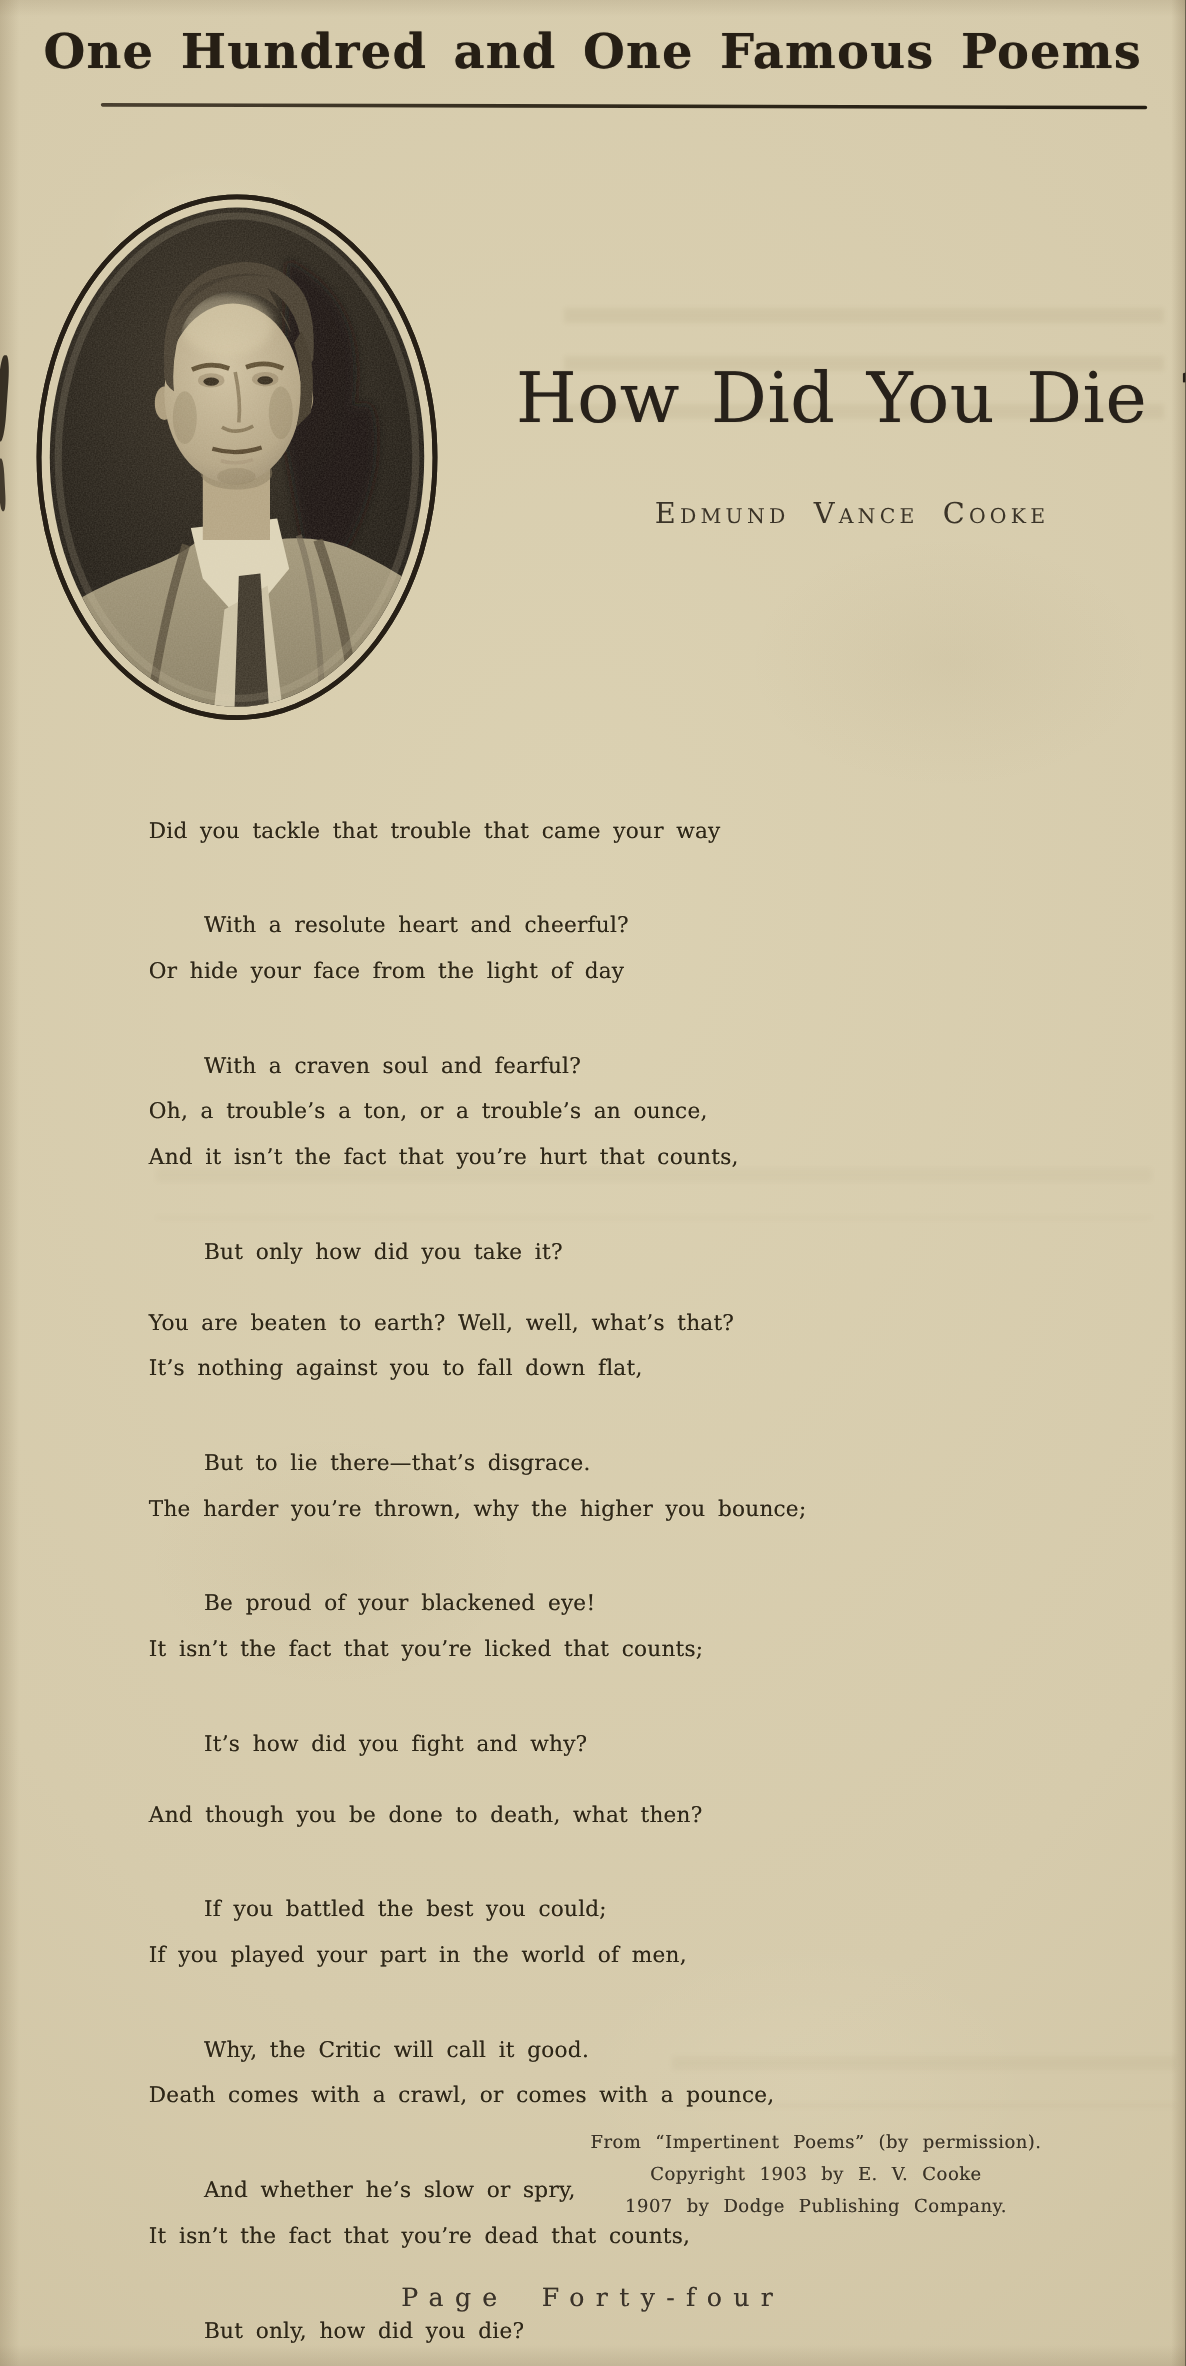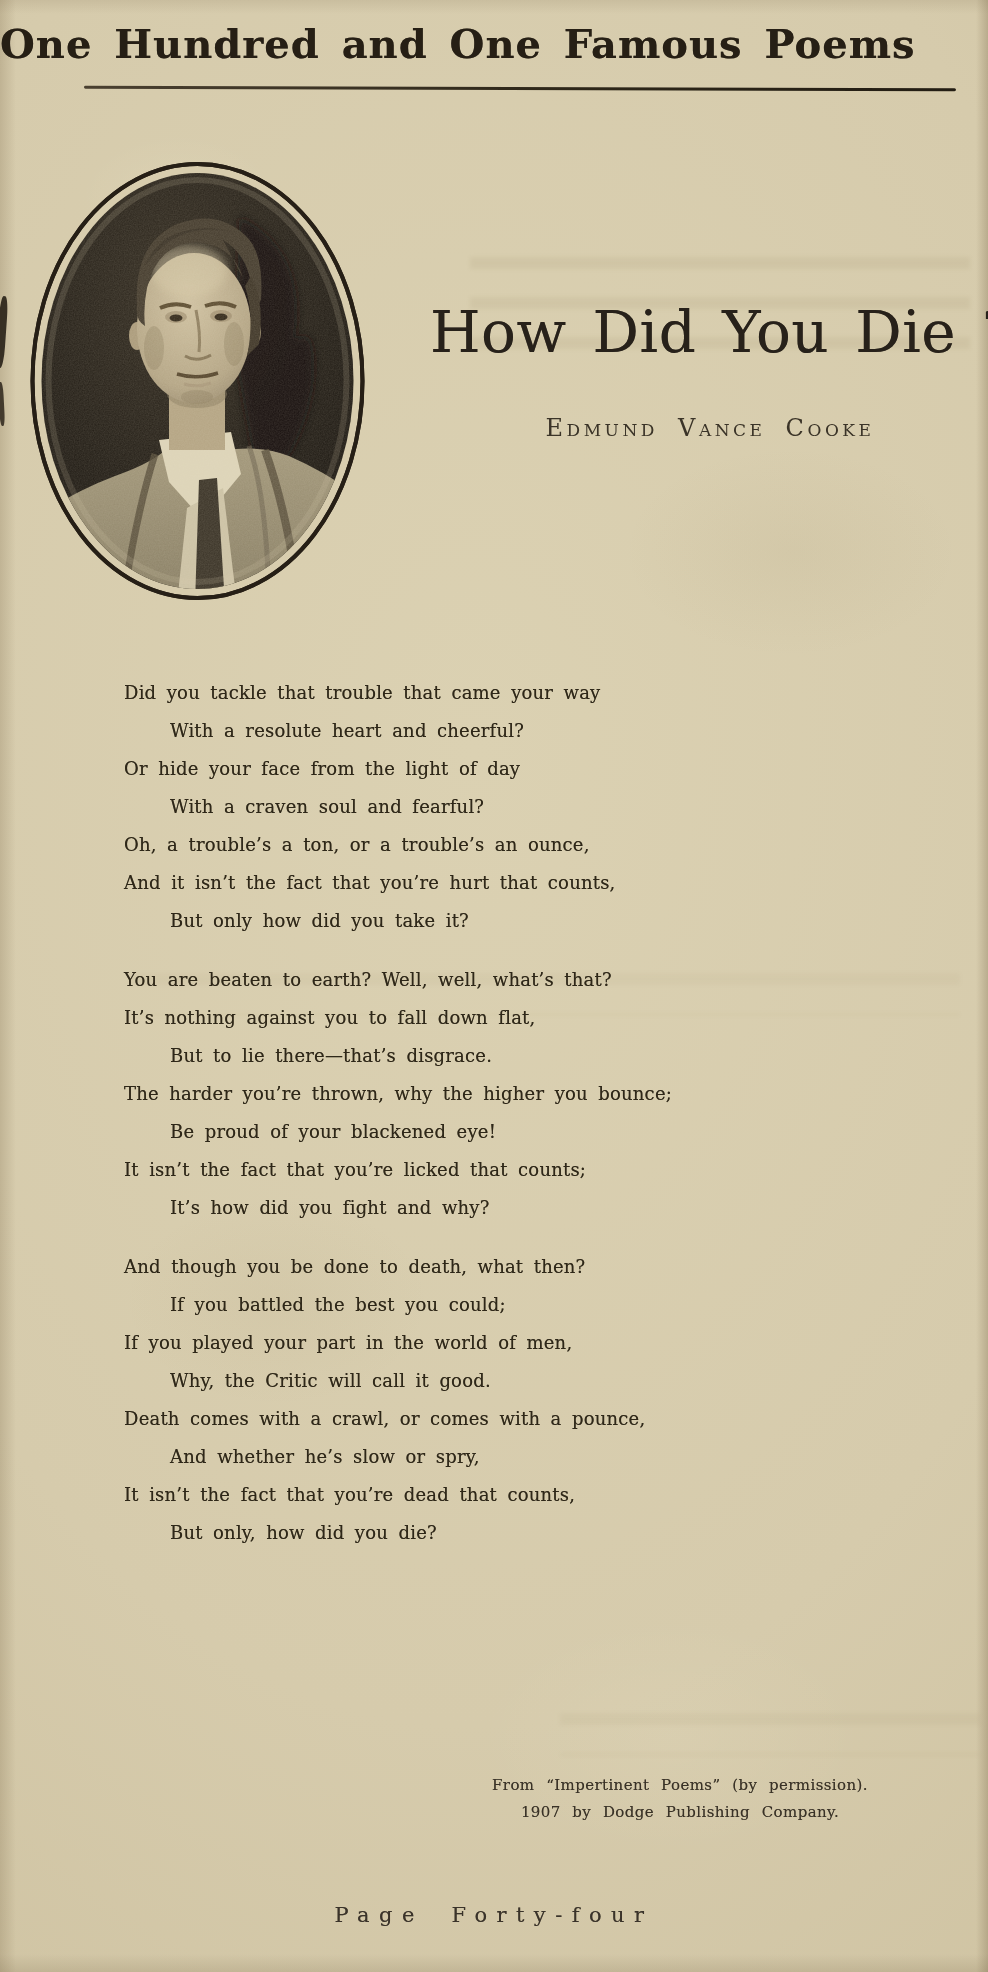--- a/index.html
+++ b/index.html
@@ -12,21 +12,21 @@
       linear-gradient(0deg, rgba(118,100,70,.18), rgba(118,100,70,0) 18px),
       linear-gradient(180deg, rgba(118,100,70,.14), rgba(118,100,70,0) 14px),
       radial-gradient(120% 90% at 48% 38%, #dbd1b2 0%, #d6cbac 55%, #cfc3a2 88%, #c6b996 100%);
   }
   .mottle{position:absolute;inset:0;pointer-events:none;background:
       radial-gradient(140px 90px at 18% 10%, rgba(255,250,228,.10), transparent 70%),
       radial-gradient(240px 150px at 80% 28%, rgba(128,108,68,.06), transparent 70%),
       radial-gradient(220px 150px at 28% 66%, rgba(128,108,68,.05), transparent 70%),
       radial-gradient(280px 170px at 68% 88%, rgba(255,250,228,.08), transparent 70%);}
   .header-title{
-    position:absolute;top:20px;left:0;width:100%;
+    position:absolute;top:20px;left:0;width:100%;text-align:center;
     font-size:40px;font-weight:bold;color:#261f15;letter-spacing:1px;word-spacing:7px;
     text-shadow:0 0 .6px rgba(38,31,21,.65);
   }
   .header-rule{
     position:absolute;left:84px;top:87px;width:872px;height:3px;border-radius:2px;
     background:linear-gradient(90deg,#4a4030,#2e2719 55%,#231d13);
     transform:rotate(0.15deg);
   }
   .poem-title{
     position:absolute;left:430px;top:298px;width:560px;margin:0;text-align:center;
@@ -38,21 +38,21 @@
     font-variant:small-caps;font-size:24px;letter-spacing:3.5px;word-spacing:9px;color:#3b3428;
   }
   .portrait{position:absolute;left:27px;top:158px;width:341px;height:446px;margin:0;}
   .poem{position:absolute;left:124px;top:674px;}
   .stanza{margin:0 0 21px 0;}
   .line{
     height:38px;line-height:38px;font-size:18px;white-space:nowrap;
     color:#2e2718;word-spacing:4.5px;letter-spacing:.2px;
     text-shadow:0 0 .5px rgba(42,34,22,.55);
   }
-  .line.indent{padding-left:46px;}
+  .line.indent{padding-left:46px;margin-top:41px;}
   .attribution{
     position:absolute;left:390px;top:1772px;width:580px;text-align:center;
     font-size:15px;line-height:26.5px;color:#393227;word-spacing:6.5px;letter-spacing:.4px;
     text-shadow:0 0 .4px rgba(48,40,28,.5);
   }
   .footer{
     position:absolute;left:30px;top:1903px;width:928px;text-align:center;
     font-size:21px;letter-spacing:.45em;word-spacing:.55em;color:#3a332a;
     text-shadow:0 0 .4px rgba(48,40,28,.5);
   }
@@ -182,18 +182,19 @@
         <div class="line indent">Why, the Critic will call it good.</div>
         <div class="line">Death comes with a crawl, or comes with a pounce,</div>
         <div class="line indent">And whether he’s slow or spry,</div>
         <div class="line">It isn’t the fact that you’re dead that counts,</div>
         <div class="line indent">But only, how did you die?</div>
       </div>
     </div>
 
   <div class="attribution">
       <div class="attr-line">From “Impertinent Poems” (by permission).</div>
+      <div class="attr-line">Copyright 1903 by E. V. Cooke</div>
       <div class="attr-line">1907 by Dodge Publishing Company.</div>
     </div>
 
   <div class="footer">Page Forty-four</div>
 
 </div>
 
 </body></html>

